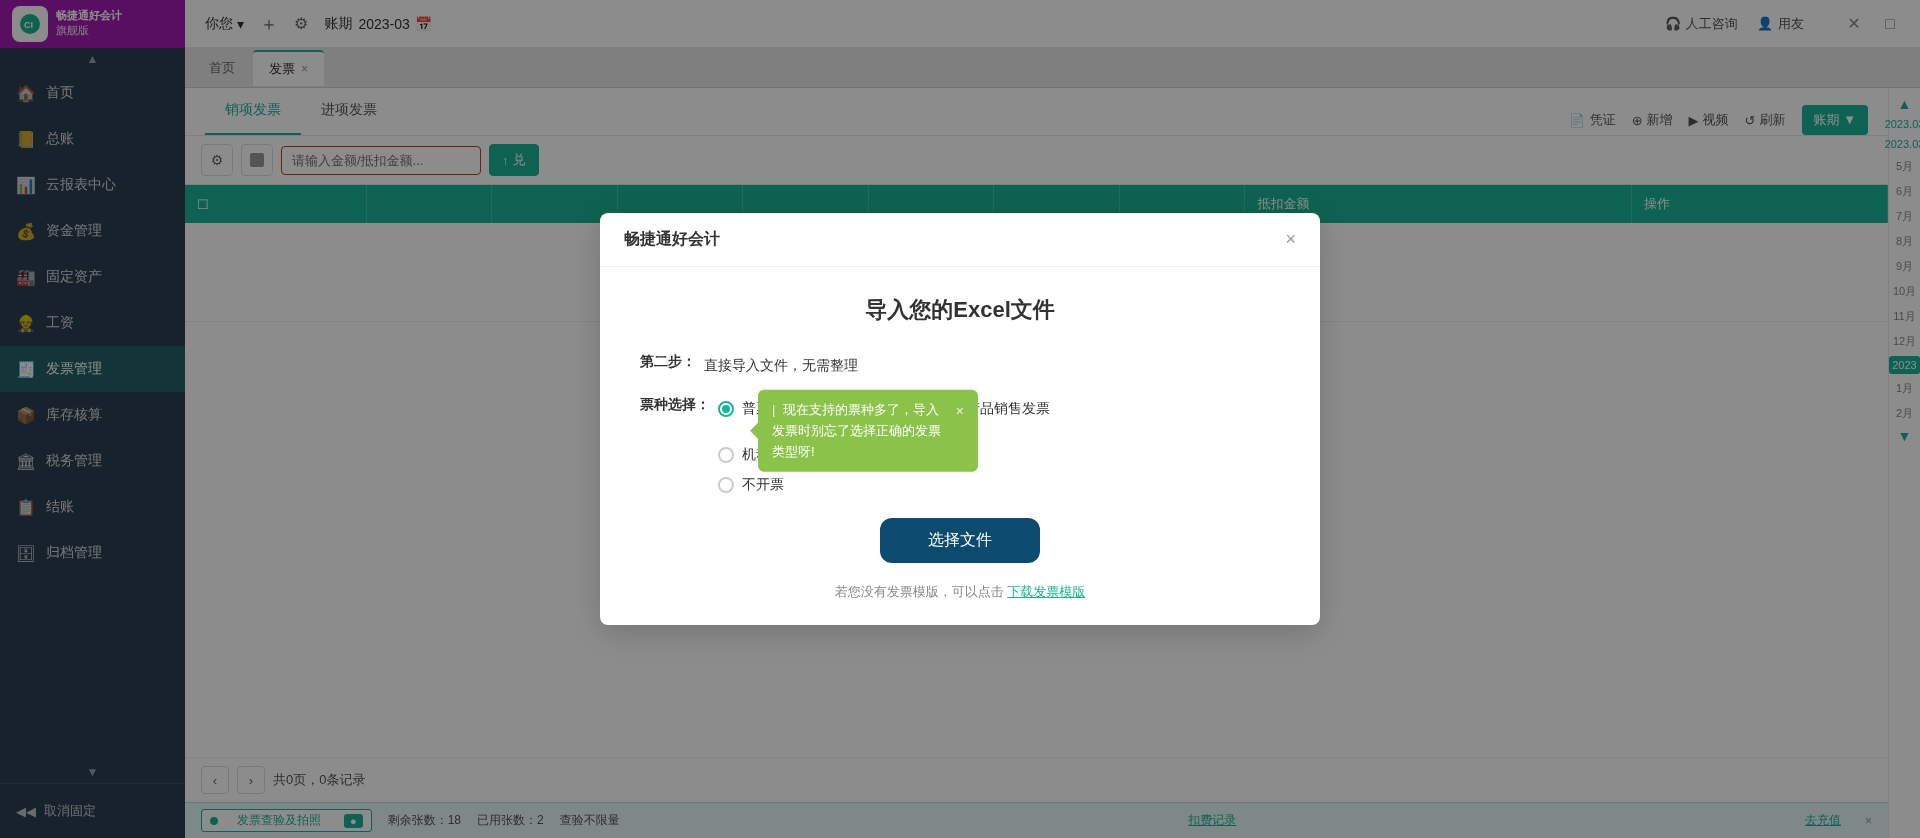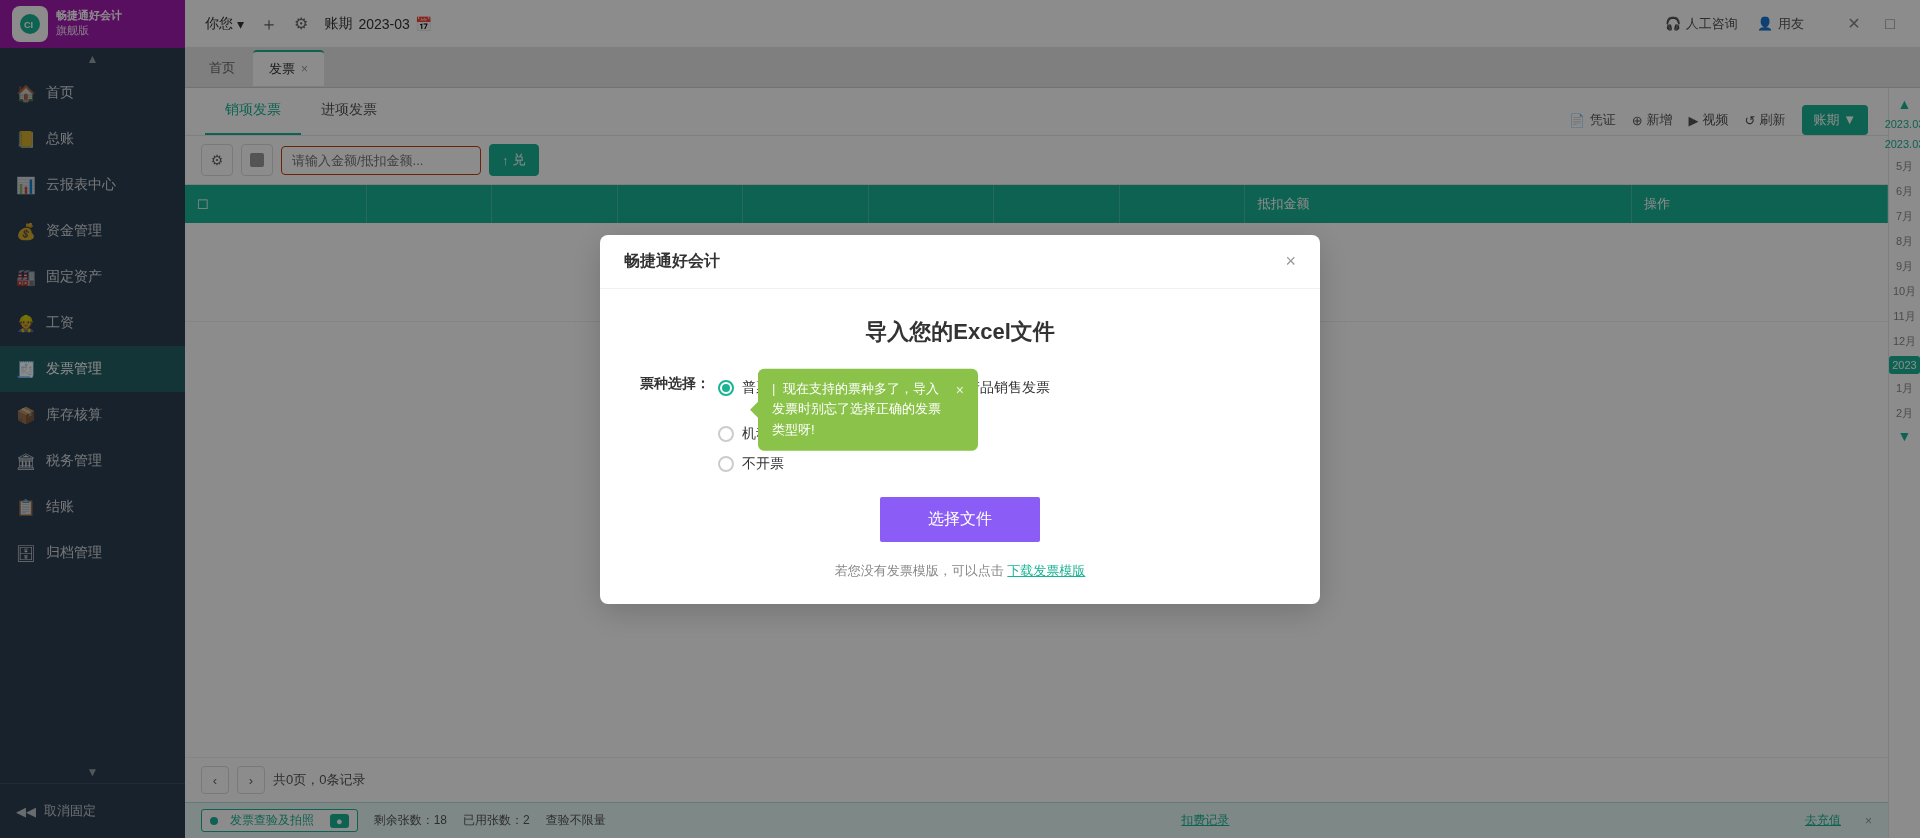--- a/index.html
+++ b/index.html
@@ -67,21 +67,21 @@
     
     .table-container { flex: 1; overflow: auto; background: #fff; }
     .data-table { width: 100%; border-collapse: collapse; font-size: 13px; }
     .data-table thead tr { background: #1ab394; color: #fff; }
     .data-table thead th { padding: 10px 12px; text-align: left; font-weight: 500; border-right: 1px solid rgba(255,255,255,0.2); white-space: nowrap; }
     .data-table tbody tr { border-bottom: 1px solid #f0f0f0; }
     .data-table tbody td { padding: 9px 12px; color: #555; }
 
     
     .bottom-bar { background: #e6f7f5; border-top: 1px solid #b2dfdb; padding: 6px 16px; display: flex; align-items: center; gap: 16px; font-size: 12px; flex-shrink: 0; }
-    .bottom-tag { background: #fff; border: 1px solid #1ab394; color: #1ab394; padding: 2px 8px; border-radius: 3px; font-size: 12px; display: flex; align-items: center; gap: 12px; }
+    .bottom-tag { background: #fff; border: 1px solid #1ab394; color: #1ab394; padding: 2px 8px; border-radius: 3px; font-size: 12px; display: flex; align-items: center; gap: 19px; }
     .bottom-dot { width: 8px; height: 8px; background: #1ab394; border-radius: 50%; }
     .bottom-stat { color: #555; }
     .bottom-link { color: #1ab394; text-decoration: underline; cursor: pointer; margin-left: auto; }
     .bottom-close { color: #999; cursor: pointer; margin-left: 8px; }
 
     
     .right-sidebar { width: 32px; background: #fff; border-left: 1px solid #e8e8e8; display: flex; flex-direction: column; align-items: center; padding: 8px 0; gap: 4px; flex-shrink: 0; }
     .right-month { font-size: 11px; color: #888; cursor: pointer; padding: 3px 0; text-align: center; width: 100%; }
     .right-month-highlight { background: #1ab394; color: #fff !important; border-radius: 3px; }
     .right-arrow { color: #1ab394; font-size: 14px; cursor: pointer; text-align: center; }
@@ -98,21 +98,21 @@
     .modal-main-title { text-align: center; font-size: 22px; font-weight: 600; color: #333; margin-bottom: 28px; }
     .step-row { margin-bottom: 18px; display: flex; align-items: flex-start; gap: 8px; }
     .step-label { font-size: 14px; font-weight: 600; color: #333; white-space: nowrap; min-width: 56px; }
     .step-content { font-size: 14px; color: #333; line-height: 1.8; }
     .step-content .note { color: #888; font-size: 13px; }
     .radio-group { display: flex; flex-direction: column; gap: 12px; margin-top: 4px; }
     .radio-row { display: flex; align-items: center; gap: 8px; font-size: 14px; color: #333; }
     .radio-circle { width: 16px; height: 16px; border-radius: 50%; border: 2px solid #ccc; display: flex; align-items: center; justify-content: center; flex-shrink: 0; }
     .radio-circle.checked { border-color: #1ab394; }
     .radio-circle.checked::after { content: ''; width: 8px; height: 8px; background: #1ab394; border-radius: 50%; }
-    .select-file-btn { display: block; margin: 24px auto 20px; background: #8b5cf6; color: #fff; border: none; border-radius: 2px; padding: 12px 48px; font-size: 16px; cursor: pointer; font-family: inherit; }
+    .select-file-btn { display: block; margin: 24px auto 20px; background: #0c4a6e; color: #fff; border: none; border-radius: 12px; padding: 12px 48px; font-size: 16px; cursor: pointer; font-family: inherit; }
     .modal-footer-note { text-align: center; font-size: 13px; color: #888; margin-top: 8px; }
 
     
     .tooltip-bubble { position: absolute; background: #8bc34a; color: #fff; border-radius: 6px; padding: 10px 14px; font-size: 13px; line-height: 1.6; width: 220px; right: -260px; top: 50%; transform: translateY(-50%); }
     .tooltip-bubble::before { content: ''; position: absolute; left: -8px; top: 50%; transform: translateY(-50%); border: 8px solid transparent; border-right-color: #8bc34a; border-left: none; }
     .tooltip-close { float: right; cursor: pointer; font-size: 14px; color: rgba(255,255,255,0.8); margin-left: 4px; }
 
     .radio-row-wrapper { position: relative; }
 
     
@@ -360,20 +360,24 @@
 <div class="overlay">
   <div class="modal">
     <div class="modal-header">
       <span class="modal-title">畅捷通好会计</span>
       <span class="modal-close">×</span>
     </div>
     <div class="modal-body">
       <div class="modal-main-title">导入您的Excel文件</div>
 
 
+      <div class="step-row">
+        <span class="step-label">第二步：</span>
+        <span class="step-content">直接导入文件，无需整理</span>
+      </div>
 
       <div class="step-row">
         <span class="step-label">票种选择：</span>
         <div class="radio-group">
 
           <div class="radio-row-wrapper">
             <div class="radio-row">
               <div class="radio-circle checked"></div>
               <span>普票，专票，卷票，通行费发票，农产品销售发票</span>
             </div>

